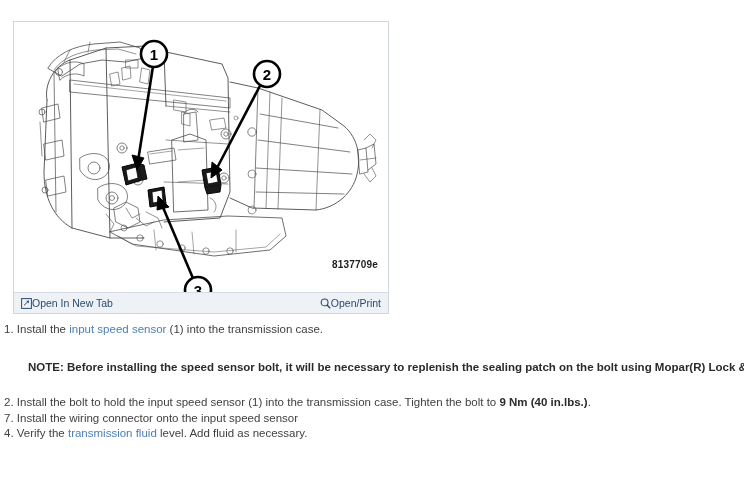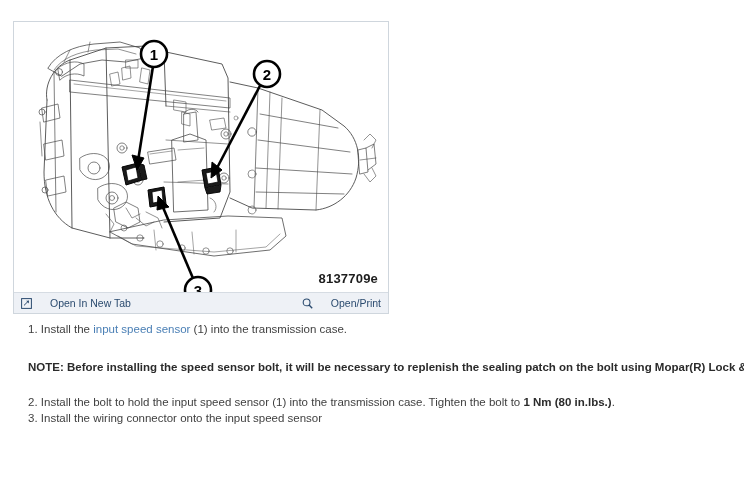--- a/index.html
+++ b/index.html
@@ -35,22 +35,22 @@
     height: 270px;
     overflow: hidden;
     background: #ffffff;
   }
   .figure-canvas svg {
     display: block;
   }
   .figure-id {
     position: absolute;
     right: 10px;
-    bottom: 6px;
-    font-size: 13px;
+    bottom: 22px;
+    font-size: 10px;
     font-weight: bold;
     color: #1d1d1d;
     letter-spacing: 0.2px;
     font-family: "Liberation Sans", sans-serif;
   }
 
   
   .figure-toolbar {
     position: absolute;
     left: 0;
@@ -61,21 +61,21 @@
     border-top: 1px solid #d6dce3;
     box-sizing: border-box;
     display: flex;
     align-items: center;
     justify-content: space-between;
     padding: 0 7px;
   }
   .tool-btn {
     display: flex;
     align-items: center;
-    gap: 18px;
+    gap: 0;
     font-size: 10.5px;
     color: #2b4b6f;
     cursor: pointer;
     line-height: 1;
     white-space: nowrap;
   }
   .tool-btn .glyph {
     display: inline-flex;
     align-items: center;
     justify-content: center;
@@ -88,21 +88,21 @@
   .content {
     position: absolute;
     left: 0;
     top: 322px;
     width: 744px;
   }
   .step {
     font-size: 11.5px;
     color: #3f3f3f;
     line-height: 1.35;
-    padding-left: 28px;
+    padding-left: 4px;
     white-space: nowrap;
   }
   .note {
     font-size: 11.5px;
     font-weight: bold;
     color: #2b2b2b;
     line-height: 1.35;
     padding-left: 28px;
     white-space: nowrap;
   }
@@ -297,18 +297,19 @@
 <div class="content">
 
   <div class="step"><span>1. Install the </span><a class="lnk" href="#">input speed sensor</a><span> (1) into the transmission case.</span></div>
 
   <div class="gap-before-note"></div>
 
   <div class="note">NOTE: Before installing the speed sensor bolt, it will be necessary to replenish the sealing patch on the bolt using Mopar(R) Lock &amp; Seal Adhesive.</div>
 
   <div class="gap-after-note"></div>
 
-  <div class="step"><span>2. Install the bolt to hold the input speed sensor (1) into the transmission case. Tighten the bolt to </span><span class="b">1 Nm (80 in.lbs.)</span><span>.</span></div>
-
-  <div class="step">3. Install the wiring connector onto the input speed sensor</div>
-
+  <div class="step"><span>2. Install the bolt to hold the input speed sensor (1) into the transmission case. Tighten the bolt to </span><span class="b">9 Nm (40 in.lbs.)</span><span>.</span></div>
+
+  <div class="step">7. Install the wiring connector onto the input speed sensor</div>
+
+  <div class="step"><span>4. Verify the </span><a class="lnk" href="#">transmission fluid</a><span> level. Add fluid as necessary.</span></div>
 
 </div>
 
 </body></html>

